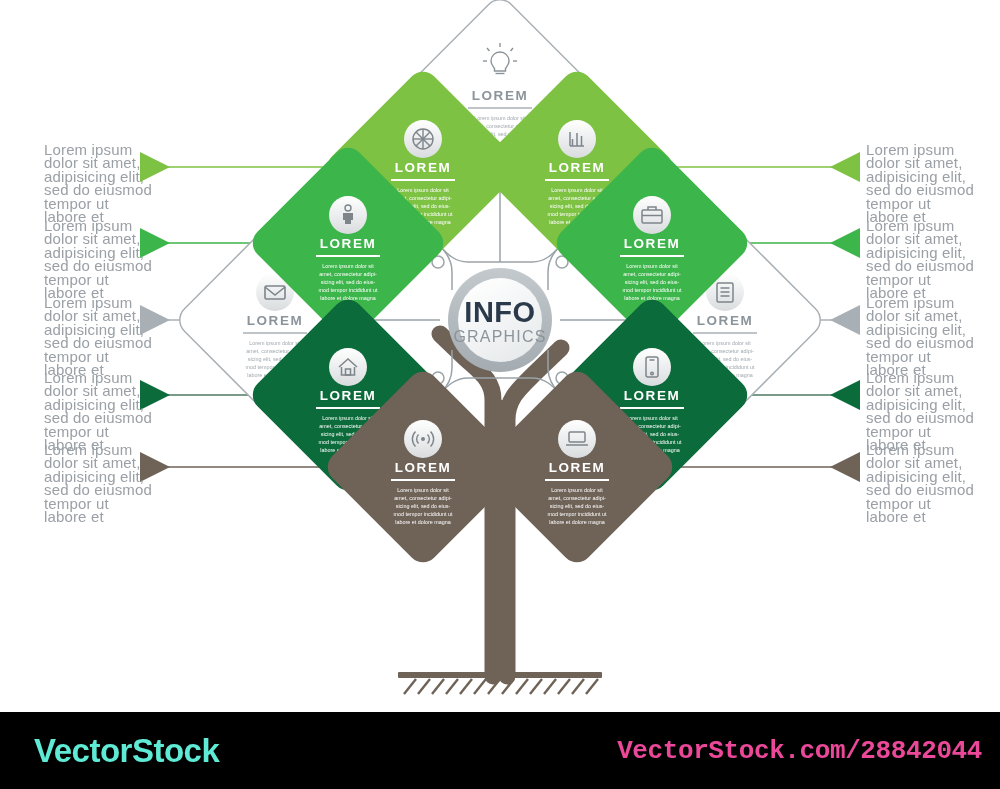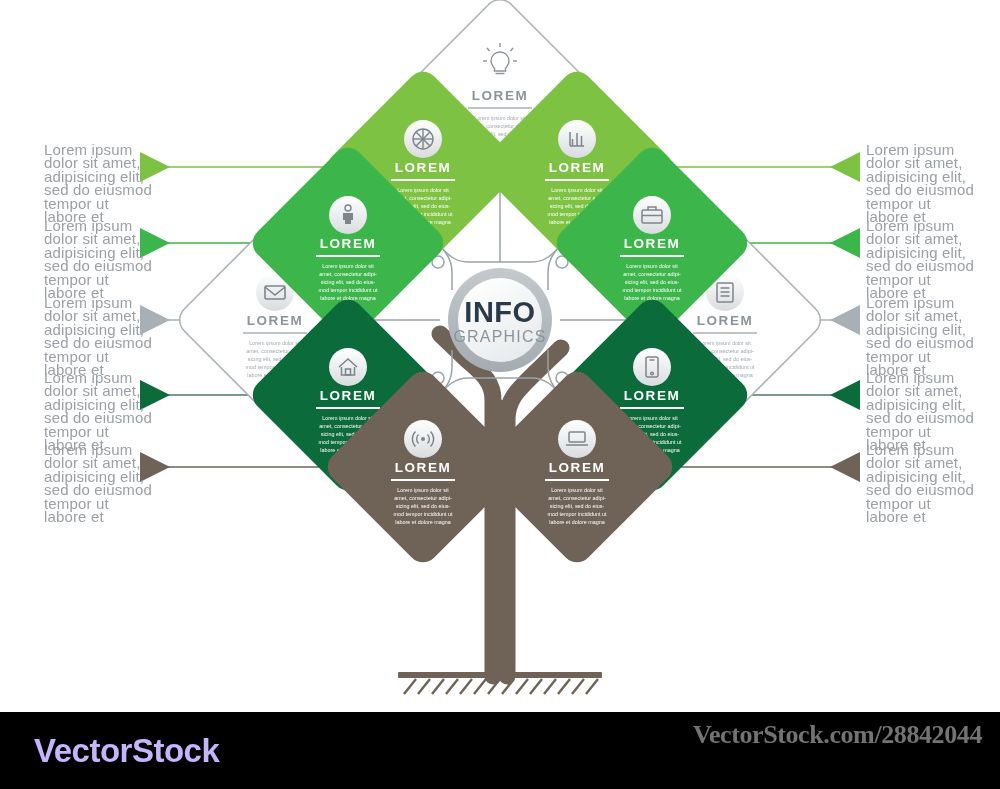--- a/index.html
+++ b/index.html
@@ -48,36 +48,36 @@
     left: 0;
     top: 712px;
     width: 1000px;
     height: 77px;
     background: #000000;
   }
   #footer-brand {
     position: absolute;
     left: 34px;
     top: 20px;
-    color: #c4b5fd;
+    color: #5eead4;
     font-size: 33px;
     font-weight: bold;
     letter-spacing: -0.5px;
     font-family: "Liberation Sans", sans-serif;
     text-align: right;
   }
   #footer-url {
     position: absolute;
     right: 18px;
-    top: 8px;
-    color: #737373;
+    top: 24px;
+    color: #ec4899;
     font-size: 26px;
     font-weight: bold;
     letter-spacing: -0.4px;
-    font-family: Liberation Serif, serif;
+    font-family: Liberation Mono, monospace;
   }
 
   
 </style>
 </head>
 <body>
 
 <div id="canvas">
 
   <svg id="art" viewBox="0 0 1000 712" xmlns="http://www.w3.org/2000/svg">

